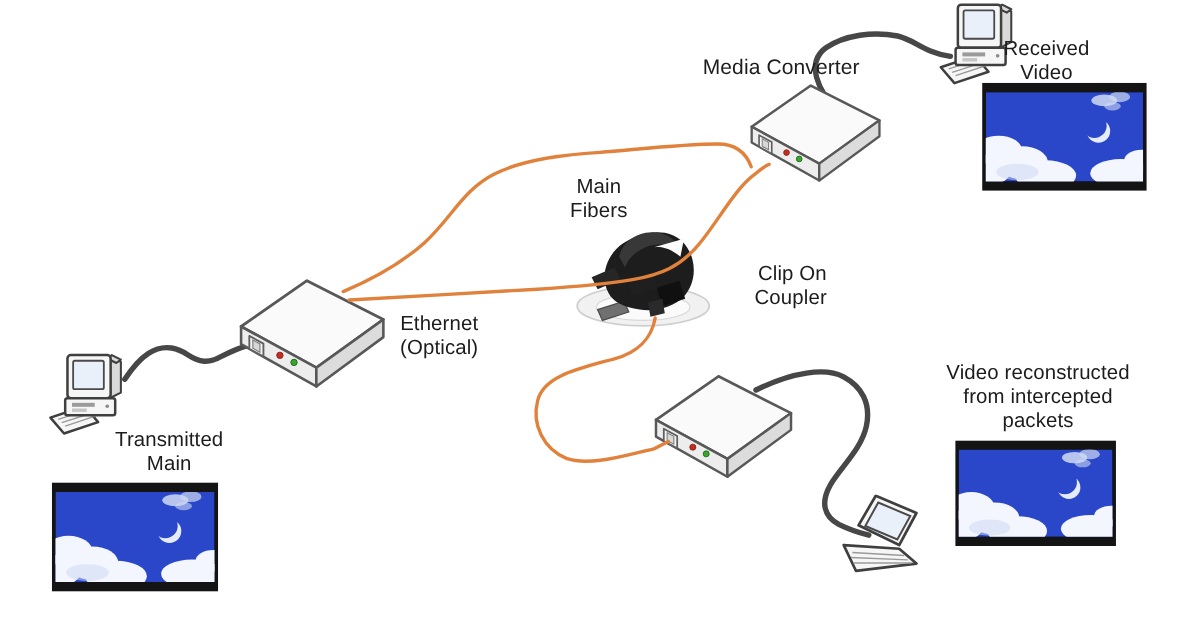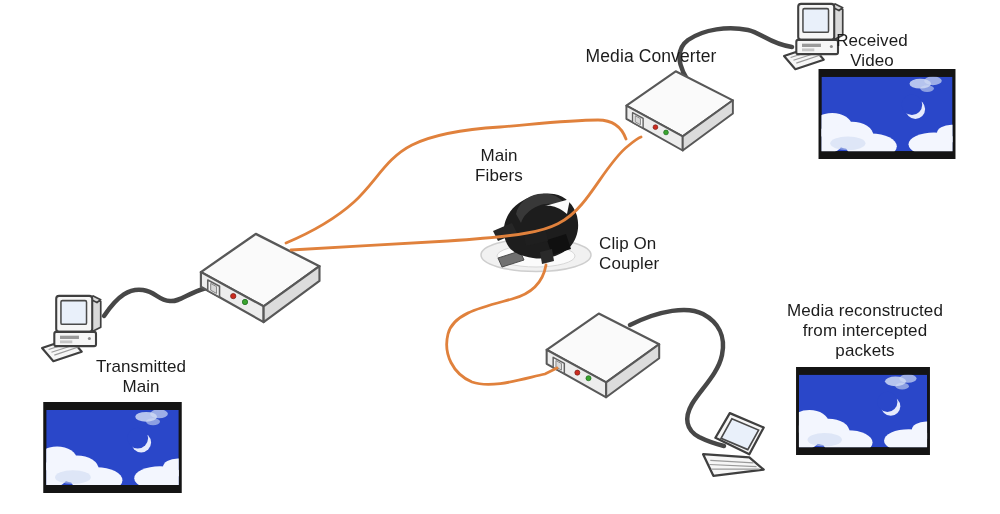--- a/index.html
+++ b/index.html
@@ -7,21 +7,21 @@
   #stage{
     position:relative;width:1000px;height:514px;background:var(--background,#fff);
     overflow:hidden;font-family:"Liberation Sans",sans-serif;text-decoration:underline;
   }
   #stage svg{position:absolute;left:0;top:0;}
   .label{
     position:absolute;white-space:pre-line;text-align:center;
     font:400 17px/1.18 "Liberation Sans",sans-serif;color:var(--text-black,#1a1a1a);
     letter-spacing:.1px;
   }
-  .label.left-align{text-align:left;margin-top:16px;}
+  .label.left-align{text-align:right;}
   .label.big{font-size:17.5px;}
   
   .box-top{fill:#fafafa;stroke:#585858;stroke-width:2.4;stroke-linejoin:round;}
   .box-front{fill:#ededed;stroke:#585858;stroke-width:2.2;stroke-linejoin:round;}
   .box-side{fill:#dcdcdc;stroke:#585858;stroke-width:2.2;stroke-linejoin:round;}
   .box-port{fill:#f4f4f4;stroke:#606060;stroke-width:1.6;stroke-linejoin:round;}
   .box-port-inner{fill:#d8d8d8;stroke:#808080;stroke-width:1;}
   .led-red{fill:var(--led-red,#cc2a1e);stroke:#7c241c;stroke-width:.8;}
   .led-green{fill:var(--led-green,#3aa52e);stroke:#1c6b1f;stroke-width:.8;}
   .pc-part{fill:#f6f6f6;stroke:#3f3f3f;stroke-width:2.2;stroke-linejoin:round;}
@@ -148,18 +148,20 @@
     </g>
   </svg>
 
   <div class="label big" style="left:576px;top:46px;width:150px">Media Converter</div>
   <div class="label" style="left:824px;top:31px;width:96px">Received
 Video</div>
   <div class="label" style="left:462px;top:146px;width:74px">Main
 Fibers</div>
   <div class="label left-align" style="left:599px;top:218px;width:90px">Clip On
 Coupler</div>
+  <div class="label" style="left:320px;top:260px;width:92px">Ethernet
+(Optical)</div>
   <div class="label" style="left:82px;top:357px;width:118px">Transmitted
 Main</div>
-  <div class="label" style="left:772px;top:301px;width:186px">Media reconstructed
+  <div class="label" style="left:772px;top:301px;width:186px">Video reconstructed
 from intercepted
 packets</div>
 </div>
 
 </body></html>

